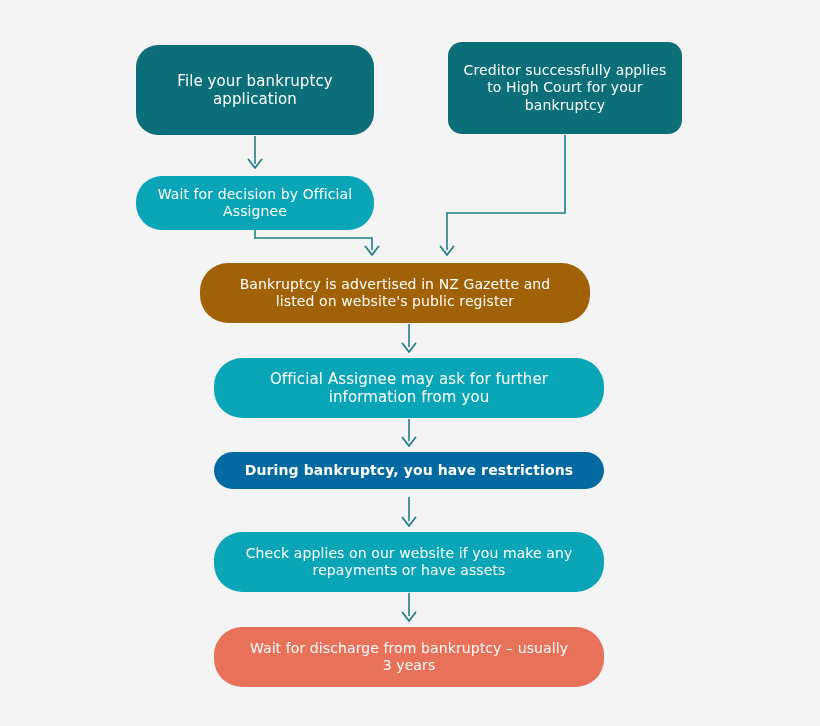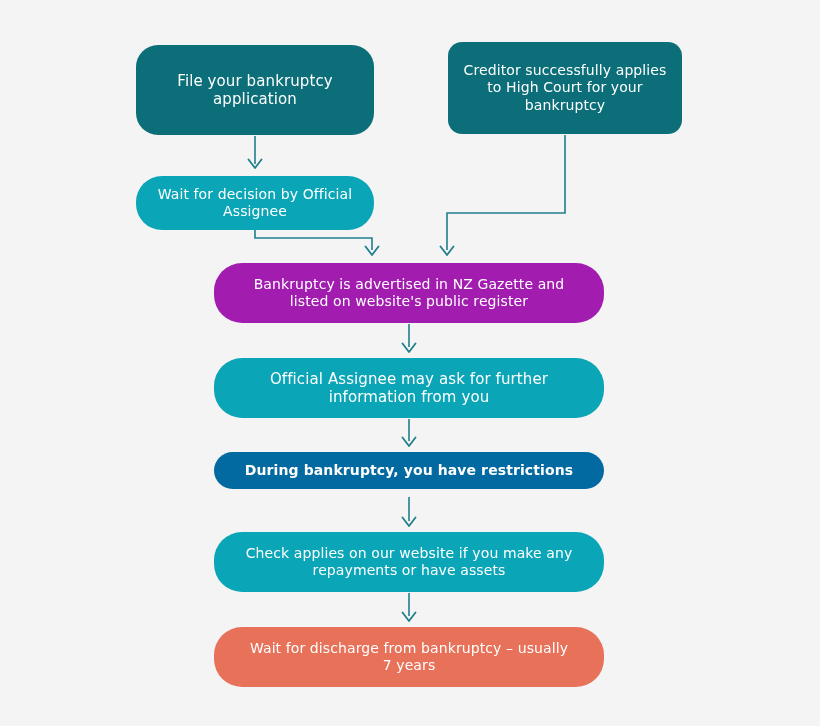--- a/index.html
+++ b/index.html
@@ -64,37 +64,37 @@
     <span class="label">Creditor successfully applies
 to High Court for your
 bankruptcy</span>
   </div>
 
   <div class="node n-cyan" style="left: 136px; top: 176px; width: 238px; height: 54px; border-radius: 26px; background: rgb(10, 166, 183); color: rgb(255, 255, 255); font-size: 14px;">
     <span class="label">Wait for decision by Official
 Assignee</span>
   </div>
 
-  <div class="node n-cyan" style="left: 214px; top: 263px; width: 390px; height: 60px; border-radius: 28px; background: #a21caf; color: rgb(255, 255, 255); font-size: 14px;">
+  <div class="node n-cyan" style="left: 200px; top: 263px; width: 390px; height: 60px; border-radius: 28px; background: #a16207; color: rgb(255, 255, 255); font-size: 14px;">
     <span class="label">Bankruptcy is advertised in NZ Gazette and
 listed on website's public register</span>
   </div>
 
   <div class="node n-cyan" style="left: 214px; top: 358px; width: 390px; height: 60px; border-radius: 28px; background: rgb(10, 166, 183); color: rgb(255, 255, 255); font-size: 15px;">
     <span class="label">Official Assignee may ask for further
 information from you</span>
   </div>
 
   <div class="node n-cyan" style="left: 214px; top: 452px; width: 390px; height: 37px; border-radius: 22px; background: #0369a1; color: rgb(255, 255, 255); font-size: 14px; font-weight: bold;">
     <span class="label">During bankruptcy, you have restrictions</span>
   </div>
 
   <div class="node n-cyan" style="left: 214px; top: 532px; width: 390px; height: 60px; border-radius: 28px; background: rgb(10, 166, 183); color: rgb(255, 255, 255); font-size: 14px;">
     <span class="label">Check applies on our website if you make any
 repayments or have assets</span>
   </div>
 
   <div class="node n-coral" style="left: 214px; top: 627px; width: 390px; height: 60px; border-radius: 28px; background: rgb(232, 113, 90); color: rgb(255, 255, 255); font-size: 14px;">
     <span class="label">Wait for discharge from bankruptcy – usually
-7 years</span>
+3 years</span>
   </div>
 
 </div>
 
 </body></html>

